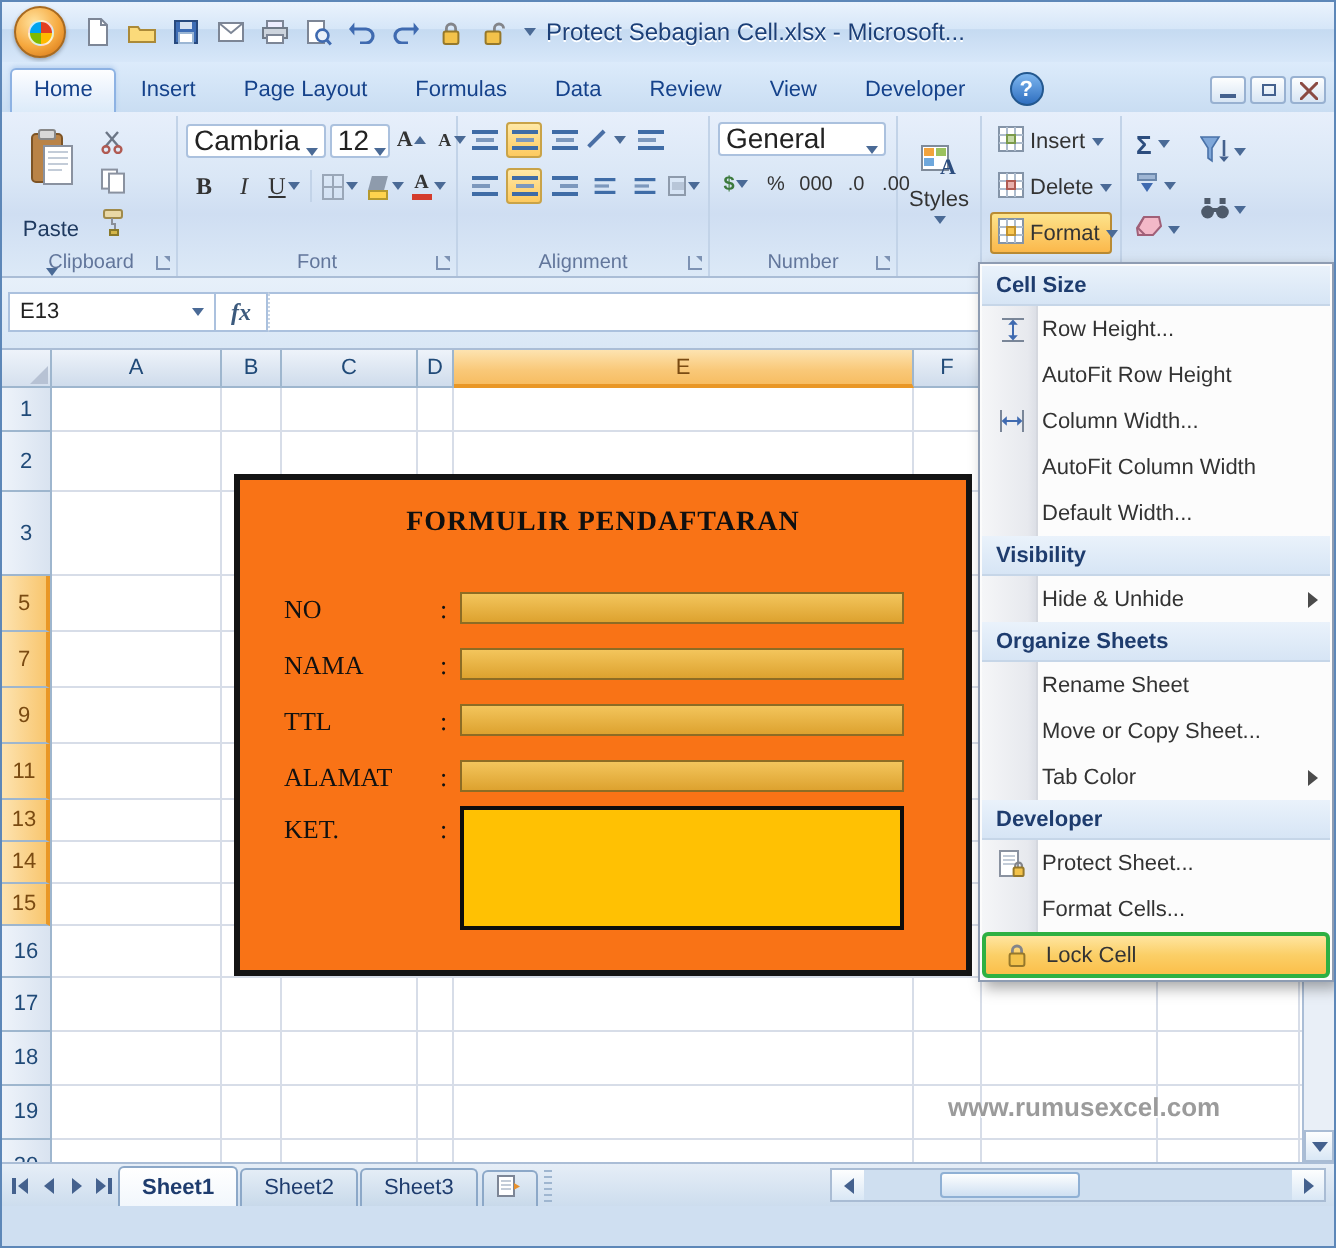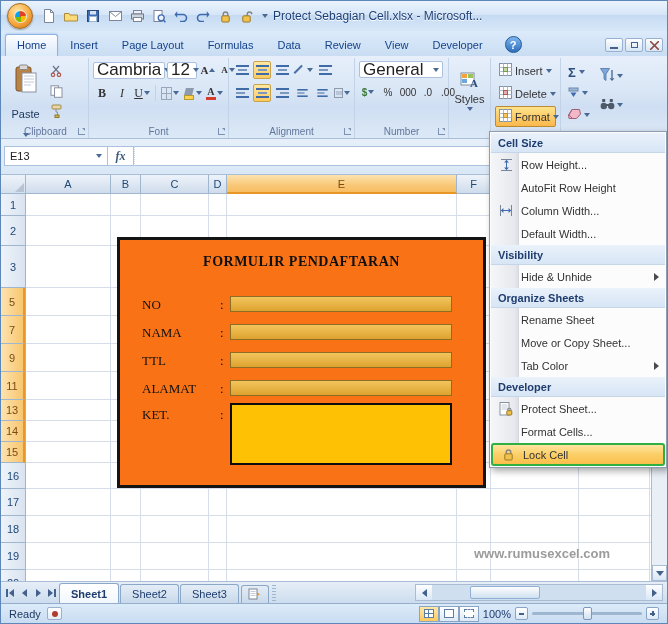--- a/index.html
+++ b/index.html
@@ -47,22 +47,22 @@
   .caret{display:inline-block;width:0;height:0;border-left:3px solid transparent;border-right:3px solid transparent;border-top:4px solid #4a6a96}
   .caret-up{display:inline-block;width:0;height:0;border-left:3px solid transparent;border-right:3px solid transparent;border-bottom:4px solid #4a6a96}
 
   .g-clipboard{width:86px;display:flex;gap:3px}
   .paste-btn{width:37px;display:flex;flex-direction:column;align-items:center;gap:13px;padding-top:2px;border:1px solid transparent;border-radius:3px}
   .clip-col{display:flex;flex-direction:column;gap:2px;padding-top:2px}
   .btn-sm{min-width:18px;height:18px;display:inline-flex;align-items:center;justify-content:center;gap:1px;border-radius:2px;border:1px solid transparent}
   .btn-sm.active{background:linear-gradient(#ffe8a6,#fdca5f);border-color:#c9a348}
 
   .g-font{width:140px}
-  .combo{background:#fff;border:1px solid #abc1de;border-radius:2px;height:17px;display:inline-flex;align-items:center;
-    padding:0 3px;font-size:17px;color:#222;gap:3px}
+  .combo{background:#fff;border:1px solid #abc1de;border-radius:2px;height:17px;display:inline-flex;align-items:flex-end;
+    padding:0 3px;font-size:14px;color:#222;gap:3px}
   .combo .caret{margin-left:auto}
   .f-row1{display:flex;gap:2px;align-items:center}
   .f-row2{display:flex;gap:2px;align-items:center;margin-top:5px}
   .w72{width:72px}.w30{width:30px}.w84{width:84px}
   .fbtn{font-family:"Liberation Serif",serif;font-size:12px;color:#333;line-height:1}
   .fb-b{font-weight:bold}.fb-i{font-style:italic}.fb-u{text-decoration:underline}
   .vsep{width:1px;height:16px;background:#c2d3e8;margin:0 2px}
   .icon-borders{width:13px;height:13px;border:1px solid #9aa7b8;background-image:linear-gradient(#9aa7b8,#9aa7b8),linear-gradient(#9aa7b8,#9aa7b8);
     background-size:1px 100%,100% 1px;background-position:center,center;background-repeat:no-repeat}
   .icon-fill{width:13px;height:13px;position:relative}
@@ -686,20 +686,24 @@
           <svg width="14" height="13">
             <path d="M1.5 1v11M12.5 1v11" stroke="#7a8698"></path>
             <path d="M3.5 6.5h7" stroke="#3f6ab0"></path>
             <path d="M1.8 6.5l2.6-2.4v4.8zM12.2 6.5L9.6 4.1v4.8z" fill="#3f6ab0"></path>
           </svg>
         </span>
         <span class="mi-label">Column Width...</span>
       </div>
       <div class="menu-item">
         <span class="mi-icon"></span>
+        <span class="mi-label">AutoFit Column Width</span>
+      </div>
+      <div class="menu-item">
+        <span class="mi-icon"></span>
         <span class="mi-label">Default Width...</span>
       </div>
       <div class="menu-header">Visibility</div>
       <div class="menu-item">
         <span class="mi-icon"></span>
         <span class="mi-label">Hide &amp; Unhide</span>
         <span class="mi-sub"></span>
       </div>
       <div class="menu-header">Organize Sheets</div>
       <div class="menu-item">
@@ -776,38 +780,14 @@
         </span>
       <span class="hs-track">
           <span class="hs-thumb"></span>
         </span>
       <span class="hs-btn">
           <span class="tri-r"></span>
         </span>
     </div>
   </div>
 
-  <div class="statusbar">
-    <span>Ready</span>
-    <span class="macro"></span>
-    <div class="sb-right">
-      <div class="views">
-        <span class="vw active">
-            <span class="vwi grid"></span>
-          </span>
-        <span class="vw">
-            <span class="vwi"></span>
-          </span>
-        <span class="vw">
-            <span class="vwi brk"></span>
-          </span>
-      </div>
-      <span class="zoom-label">100%</span>
-      <span class="zbtn"></span>
-      <span class="ztrack">
-        <span class="ztick"></span>
-        <span class="zthumb"></span>
-      </span>
-      <span class="zbtn zin"></span>
-    </div>
-  </div>
 
 </div>
 
 </body></html>

